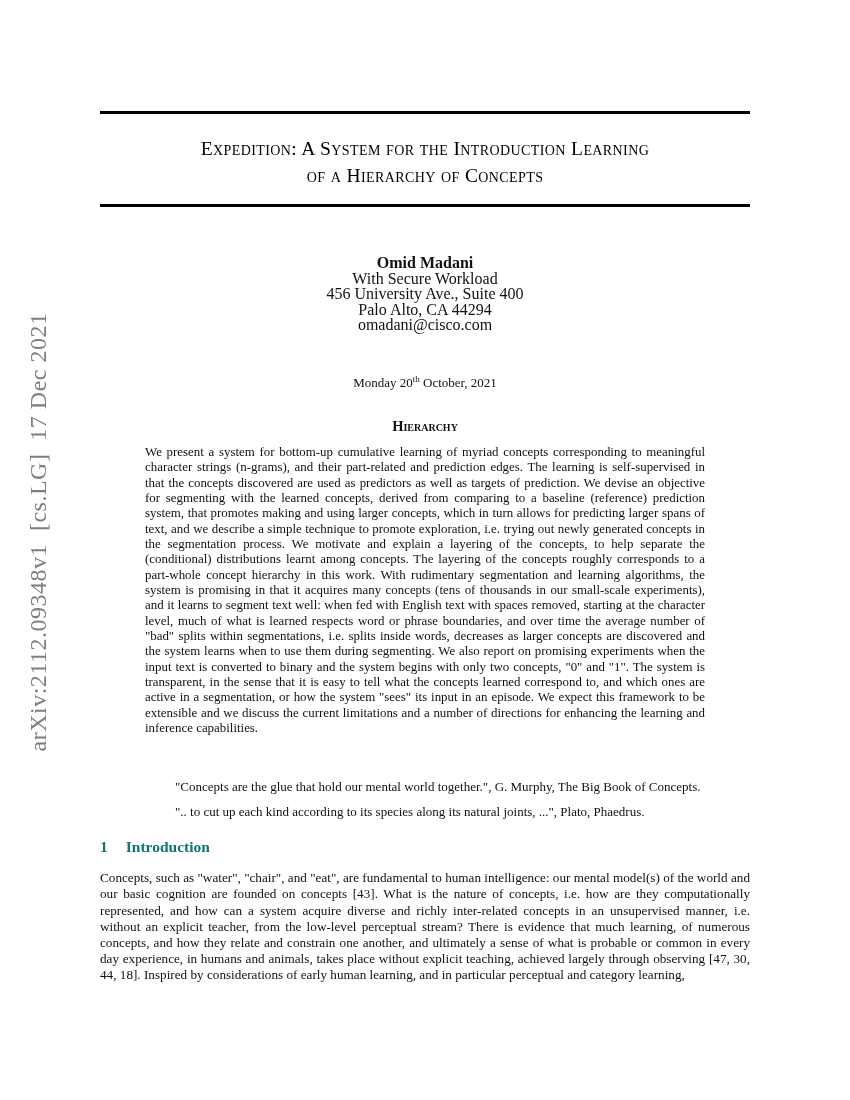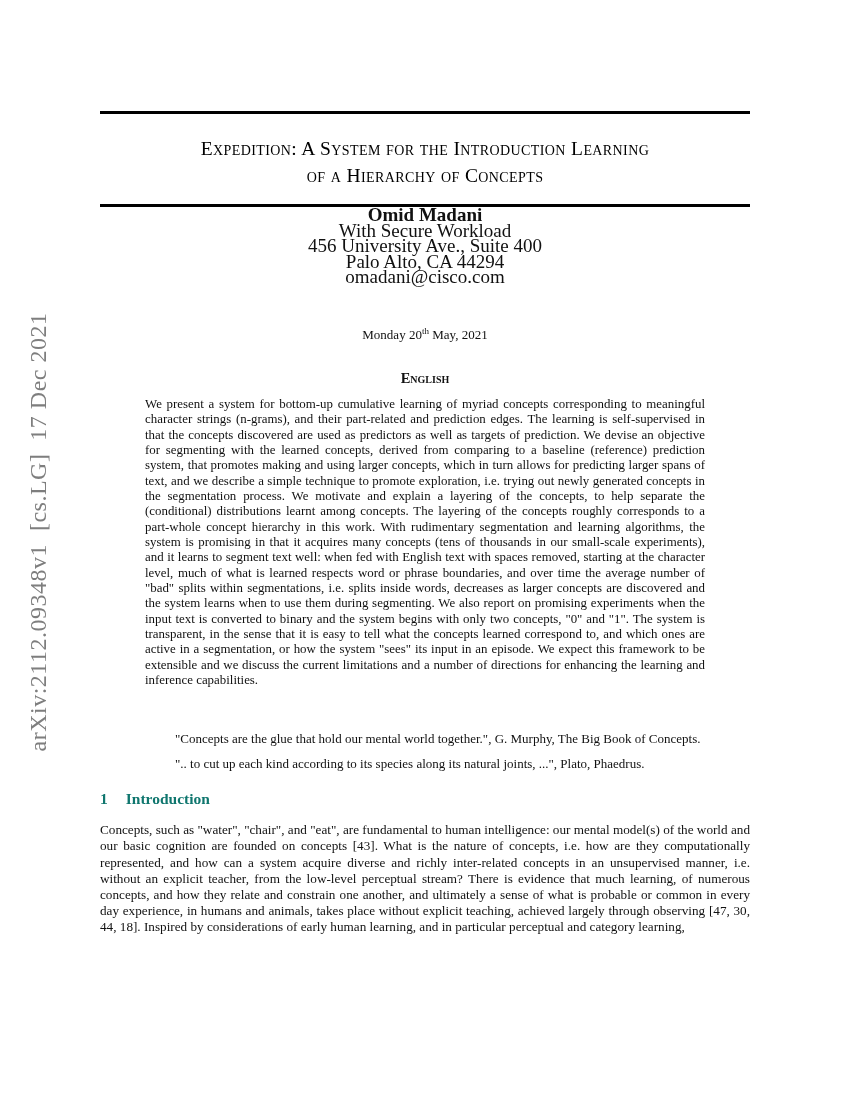--- a/index.html
+++ b/index.html
@@ -43,22 +43,23 @@
     margin: 21px 0 0 0;
     text-align: center;
     font-weight: normal;
     font-variant: small-caps;
     font-size: 19.5px;
     line-height: 27px;
     letter-spacing: 0.4px;
     color: #000000;
   }
   .author-block {
+    margin-top: 48px;
     text-align: center;
-    font-size: 19px;
+    font-size: 16px;
     line-height: 15.5px;
   }
   .author-name { font-weight: bold; }
   .paper-date {
     margin-top: 41px;
     text-align: center;
     font-size: 13px;
   }
   .paper-date sup { font-size: 9px; }
   .abstract-heading {
@@ -114,24 +115,24 @@
 
     <div class="author-block">
       <div class="author-name">Omid Madani</div>
       <div>With Secure Workload</div>
       <div>456 University Ave., Suite 400</div>
       <div>Palo Alto, CA 44294</div>
       <div>omadani@cisco.com</div>
     </div>
 
     <div class="paper-date">
-      <span>Monday 20</span><sup>th</sup><span> May, 2021</span>
+      <span>Monday 20</span><sup>th</sup><span> October, 2021</span>
     </div>
 
-    <div class="abstract-heading">English</div>
+    <div class="abstract-heading">Hierarchy</div>
 
     <p class="abstract-body">We present a system for bottom-up cumulative learning of myriad concepts corresponding to meaningful character strings (n-grams), and their part-related and prediction edges. The learning is self-supervised in that the concepts discovered are used as predictors as well as targets of prediction. We devise an objective for segmenting with the learned concepts, derived from comparing to a baseline (reference) prediction system, that promotes making and using larger concepts, which in turn allows for predicting larger spans of text, and we describe a simple technique to promote exploration, i.e. trying out newly generated concepts in the segmentation process. We motivate and explain a layering of the concepts, to help separate the (conditional) distributions learnt among concepts. The layering of the concepts roughly corresponds to a part-whole concept hierarchy in this work. With rudimentary segmentation and learning algorithms, the system is promising in that it acquires many concepts (tens of thousands in our small-scale experiments), and it learns to segment text well: when fed with English text with spaces removed, starting at the character level, much of what is learned respects word or phrase boundaries, and over time the average number of "bad" splits within segmentations, i.e. splits inside words, decreases as larger concepts are discovered and the system learns when to use them during segmenting. We also report on promising experiments when the input text is converted to binary and the system begins with only two concepts, "0" and "1". The system is transparent, in the sense that it is easy to tell what the concepts learned correspond to, and which ones are active in a segmentation, or how the system "sees" its input in an episode. We expect this framework to be extensible and we discuss the current limitations and a number of directions for enhancing the learning and inference capabilities.</p>
 
     <div class="quotes">
       <p class="quote">"Concepts are the glue that hold our mental world together.", G. Murphy, The Big Book of Concepts.</p>
       <p class="quote">".. to cut up each kind according to its species along its natural joints, ...", Plato, Phaedrus.</p>
     </div>
 
     <h2 class="section-heading">
       <span class="sec-num">1</span><span class="sec-title">Introduction</span>

